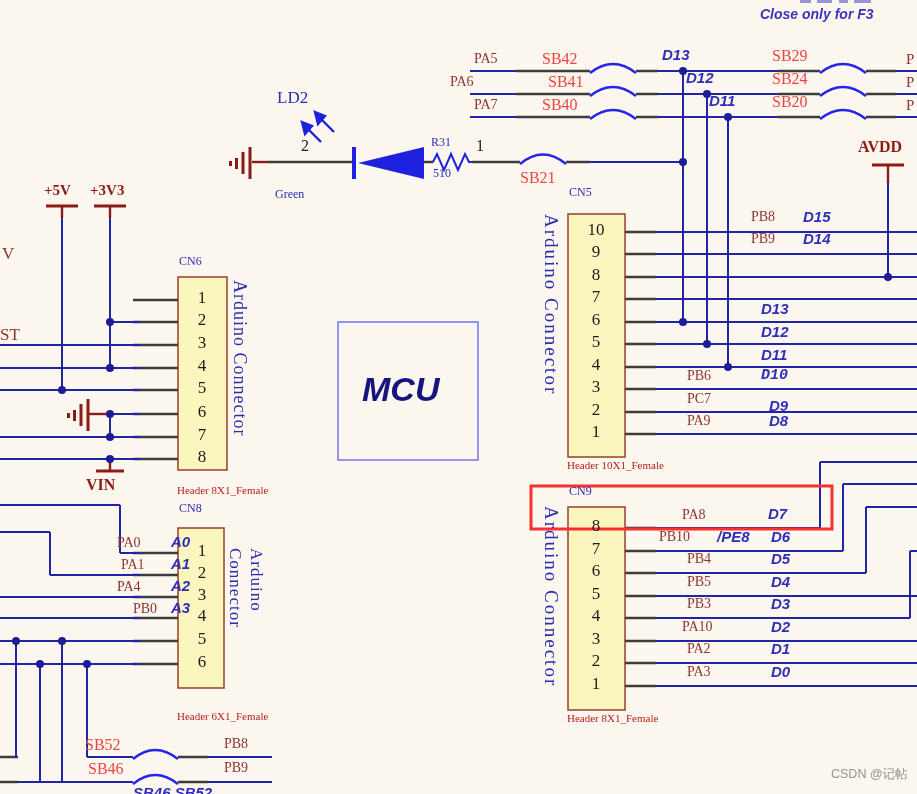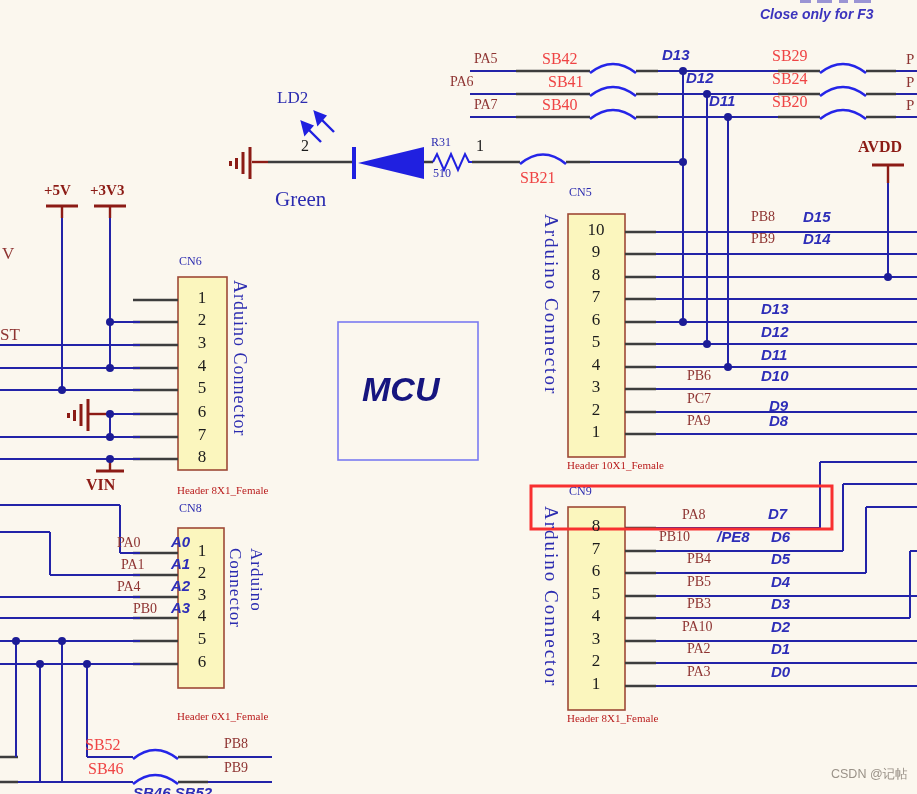--- a/index.html
+++ b/index.html
@@ -174,21 +174,21 @@
   <div class="t sb" style="left:772px;top:48px;">SB29</div>
   <div class="t sb" style="left:772px;top:71px;">SB24</div>
   <div class="t sb" style="left:772px;top:94px;">SB20</div>
   <div class="t edgefrag" style="left:906px;top:52px;">P</div>
   <div class="t edgefrag" style="left:906px;top:75px;">P</div>
   <div class="t edgefrag" style="left:906px;top:98px;">P</div>
 
   <div class="t ref" style="left:277px;top:89px;font-size:17px;">LD2</div>
   <div class="t" style="left:301px;top:138px;font-size:16px;color:#1c1c1c;">2</div>
   <div class="t" style="left:476px;top:138px;font-size:16px;color:#1c1c1c;">1</div>
-  <div class="t ref" style="left:275px;top:188px;font-size:21px;">Green</div>
+  <div class="t ref" style="left:275px;top:188px;font-size:12px;">Green</div>
   <div class="t ref" style="left:431px;top:136px;">R31</div>
   <div class="t ref" style="left:433px;top:167px;">510</div>
   <div class="t sb" style="left:520px;top:170px;">SB21</div>
 
   <div class="t pwr" style="left:44px;top:183px;">+5V</div>
   <div class="t pwr" style="left:90px;top:183px;">+3V3</div>
   <div class="t pwr" style="left:86px;top:477px;font-size:16px;">VIN</div>
   <div class="t pwr" style="left:858px;top:139px;font-size:16px;">AVDD</div>
   <div class="t net" style="left:2px;top:245px;font-size:17px;">V</div>
   <div class="t net" style="left:0px;top:326px;font-size:17px;">ST</div>
@@ -206,21 +206,21 @@
   <div class="t pin" style="left:583px;top:401px;">2</div>
   <div class="t pin" style="left:583px;top:423px;">1</div>
   <div class="t net" style="left:751px;top:210px;">PB8</div>
   <div class="t dlab" style="left:803px;top:209px;">D15</div>
   <div class="t net" style="left:751px;top:232px;">PB9</div>
   <div class="t dlab" style="left:803px;top:231px;">D14</div>
   <div class="t dlab" style="left:761px;top:301px;">D13</div>
   <div class="t dlab" style="left:761px;top:324px;">D12</div>
   <div class="t dlab" style="left:761px;top:347px;">D11</div>
   <div class="t net" style="left:687px;top:369px;">PB6</div>
-  <div class="t dlab" style="left:761px;top:368px;">D10</div>
+  <div class="t dlab" style="left:761px;top:368px;font-family:Liberation Mono, monospace;">D10</div>
   <div class="t net" style="left:687px;top:392px;">PC7</div>
   <div class="t dlab" style="left:769px;top:398px;">D9</div>
   <div class="t net" style="left:687px;top:414px;">PA9</div>
   <div class="t dlab" style="left:769px;top:413px;">D8</div>
   <div class="t footer" style="left:567px;top:460px;">Header 10X1_Female</div>
 
   <div class="t ref" style="left:179px;top:255px;">CN6</div>
   <div class="t vert" style="left:230px;top:280px;height:186px;font-size:18px;letter-spacing:1px;">Arduino Connector</div>
   <div class="t pin pin6" style="left:190px;top:289px;">1</div>
   <div class="t pin pin6" style="left:190px;top:311px;">2</div>

